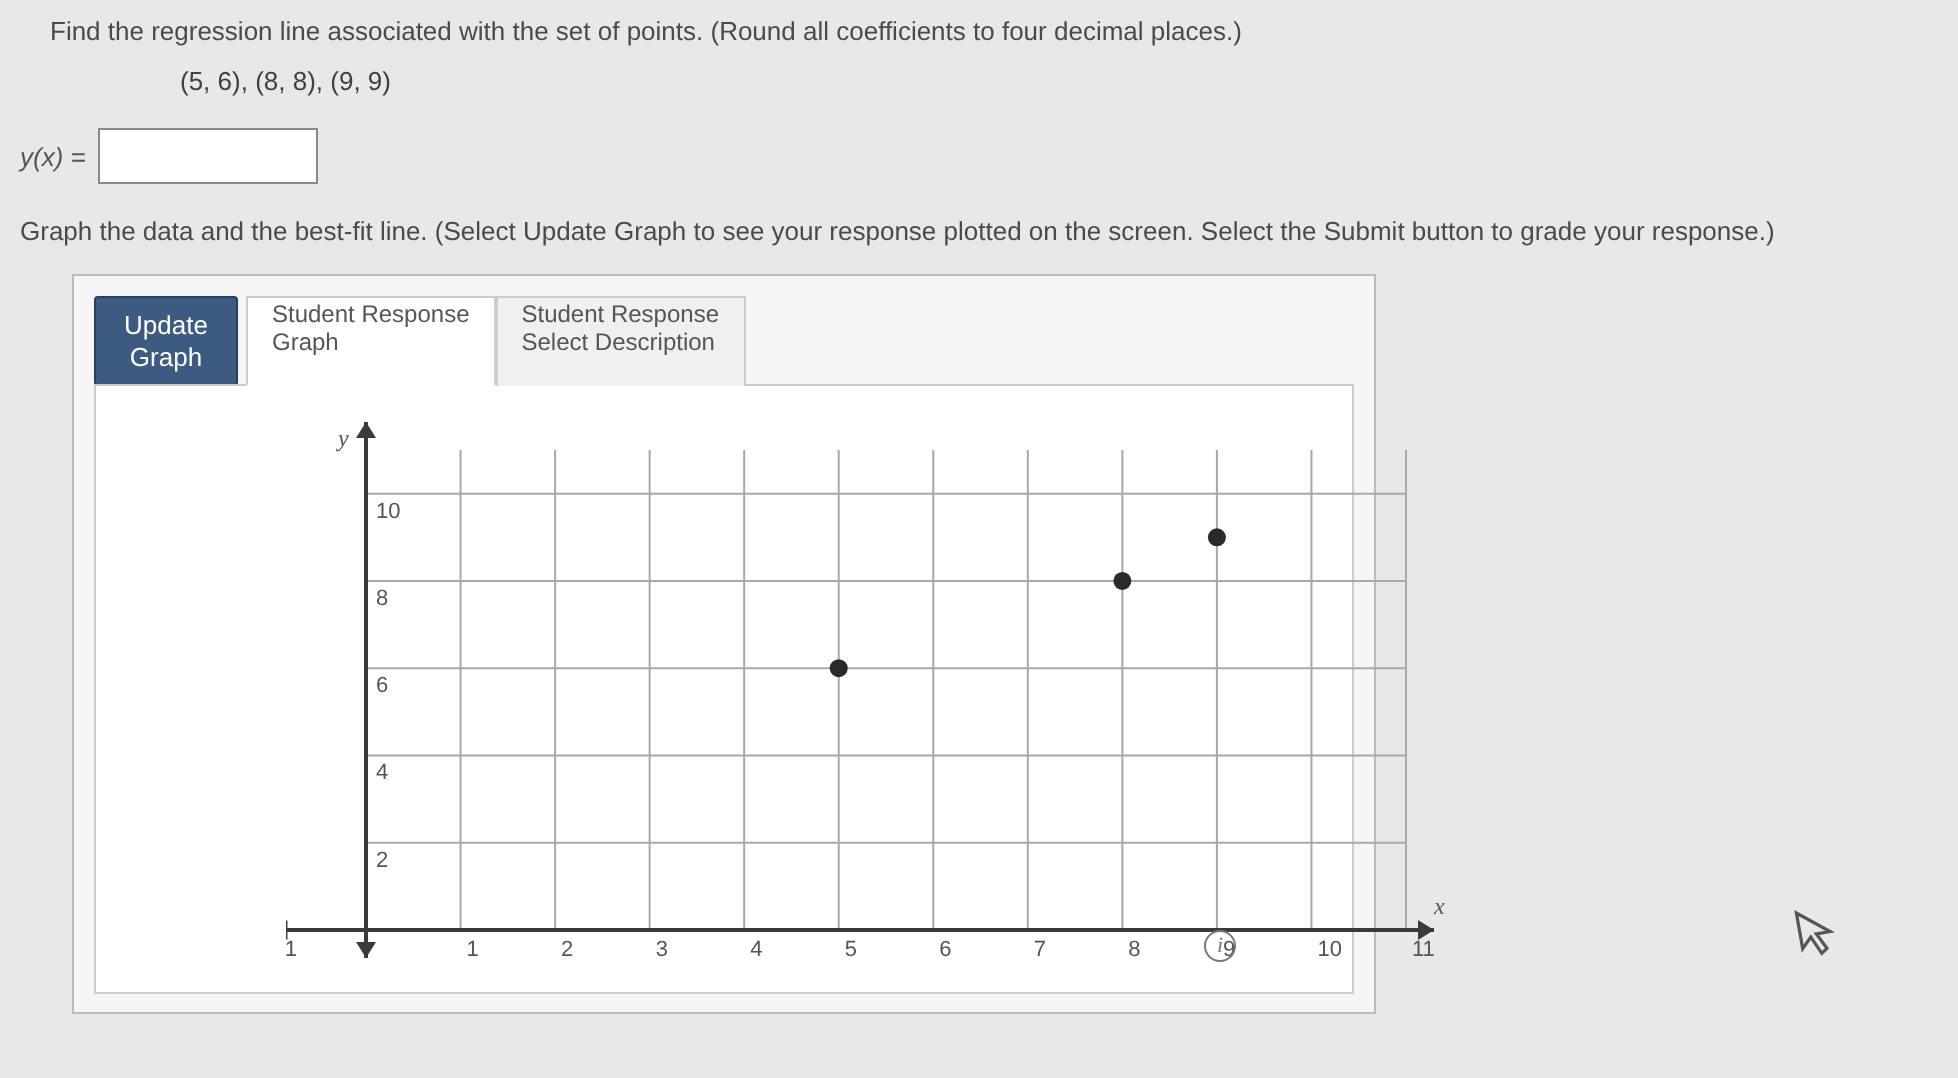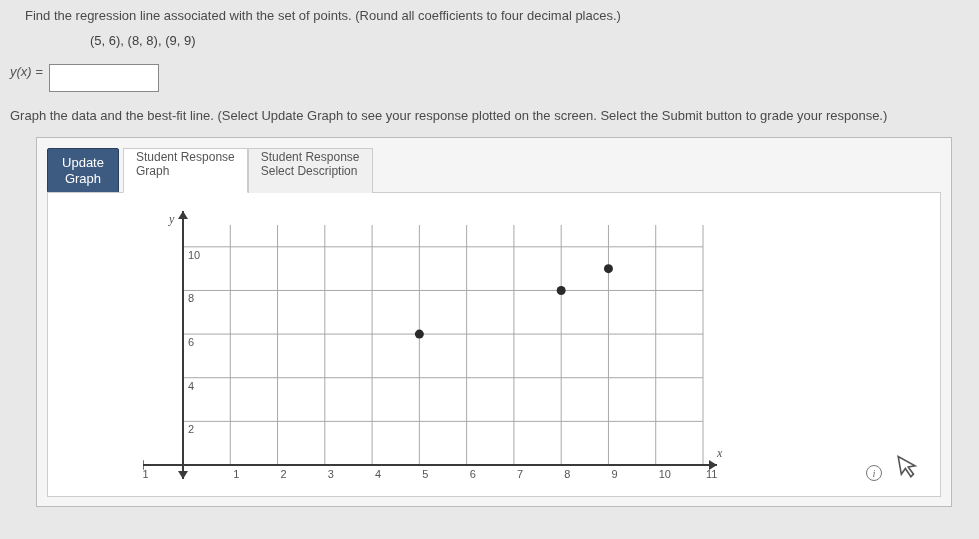--- a/index.html
+++ b/index.html
@@ -16,41 +16,41 @@
       padding: 8px 10px 6px 25px;
       color: #4a4a4a;
     }
     .points-line {
       padding: 4px 10px 10px 90px;
       color: #404040;
     }
     .answer-row {
       padding: 6px 10px 10px 10px;
       display: flex;
-      align-items: flex-start;
+      align-items: center;
       gap: 6px;
       font-style: italic;
     }
     .answer-row .lhs { font-style: italic; }
     .answer-input {
       width: 110px;
       height: 28px;
       border: 1px solid #888;
       background: #fff;
       padding: 2px 4px;
     }
     .instruction2 {
       padding: 6px 22px 8px 10px;
       color: #4a4a4a;
     }
     .graph-area {
       margin: 6px 36px 0 36px;
       border: 1px solid #bbb;
       background: #f5f5f5;
-      width: 916px;
+      width: 652px;
       height: 370px;
       position: relative;
     }
     .tabs-row {
       display: flex;
       align-items: stretch;
       padding: 10px 10px 0 10px;
       gap: 0;
     }
     .update-btn {

